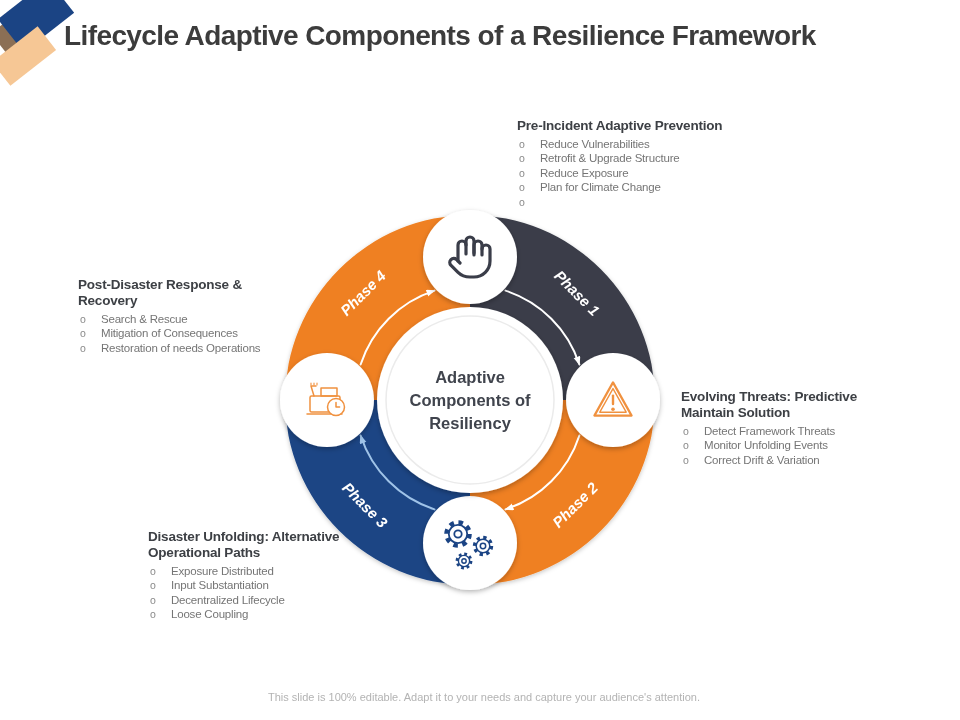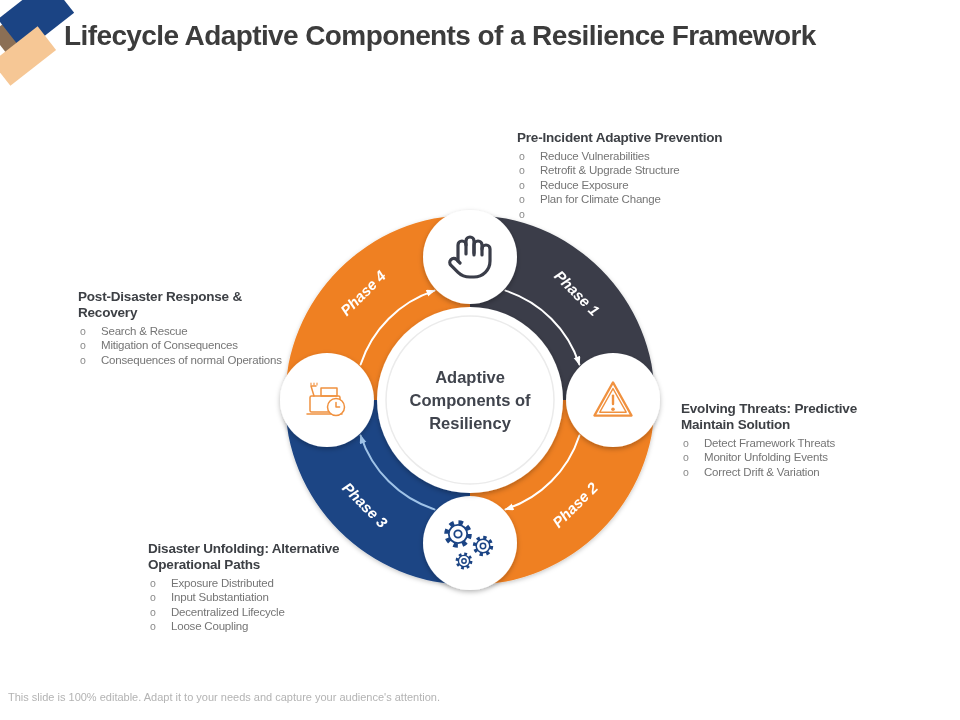--- a/index.html
+++ b/index.html
@@ -1,29 +1,29 @@
 <!DOCTYPE html>
 <html><head>
 <meta charset="utf-8">
 <style>
   html,body{margin:0;padding:0;}
   body{width:960px;height:720px;background:#ffffff;font-family:"Liberation Sans",sans-serif;position:relative;overflow:hidden;}
   .title{position:absolute;left:64px;top:20px;font-size:28px;color:#3c3c3c;letter-spacing:-0.6px;white-space:nowrap;font-weight:bold;margin:0;}
   .corner{position:absolute;left:0;top:0;}
   .diagram{position:absolute;left:260px;top:190px;}
   .textblock{position:absolute;}
-  .textblock h3{margin:12px 0 3px 0;font-size:13.5px;color:#3d4045;letter-spacing:-0.2px;line-height:1.18;font-weight:bold;}
+  .textblock h3{margin:0 0 3px 0;font-size:13.5px;color:#3d4045;letter-spacing:-0.2px;line-height:1.18;font-weight:bold;}
   .textblock ul{list-style:none;margin:0;padding:0;}
   .textblock li{display:flex;font-size:11.5px;color:#757575;line-height:14.5px;letter-spacing:-0.2px;}
   .textblock li .mk{width:21px;padding-left:2px;font-size:10.5px;color:#8a8a8a;flex:none;}
   #pre-incident{left:517px;top:118px;width:270px;}
   #post-disaster{left:78px;top:277px;width:205px;}
   #evolving-threats{left:681px;top:389px;width:205px;}
   #disaster-unfolding{left:148px;top:529px;width:235px;}
-  .footer{position:absolute;left:0;right:0;top:691px;text-align:left;font-size:11px;color:#b3b3b3;padding-left:8px;}
+  .footer{position:absolute;left:0;right:0;top:691px;text-align:center;font-size:11px;color:#b3b3b3;padding-left:8px;}
   .phase-label{font-size:15px;font-weight:bold;font-style:italic;fill:#ffffff;}
   .center-text{font-size:16.5px;font-weight:bold;fill:#40444d;text-anchor:middle;}
 </style>
 </head>
 <body>
 
 <h1 class="title">Lifecycle Adaptive Components of a Resilience Framework</h1>
 
 <svg class="corner" width="92" height="112" viewBox="0 0 92 112" aria-hidden="true">
   <rect x="-3" y="21" width="30" height="30" transform="rotate(-38 12 36)" fill="#8B6F55"></rect>
@@ -149,21 +149,21 @@
     <li>
         <span class="mk">o</span>
         <span>Search &amp; Rescue</span>
       </li>
     <li>
         <span class="mk">o</span>
         <span>Mitigation of Consequences</span>
       </li>
     <li>
         <span class="mk">o</span>
-        <span>Consequences of normal Operations</span>
+        <span>Restoration of needs Operations</span>
       </li>
   </ul>
 </div>
 
 <div class="textblock" id="evolving-threats">
   <h3>Evolving Threats: Predictive Maintain Solution</h3>
   <ul>
     <li>
         <span class="mk">o</span>
         <span>Detect Framework Threats</span>

